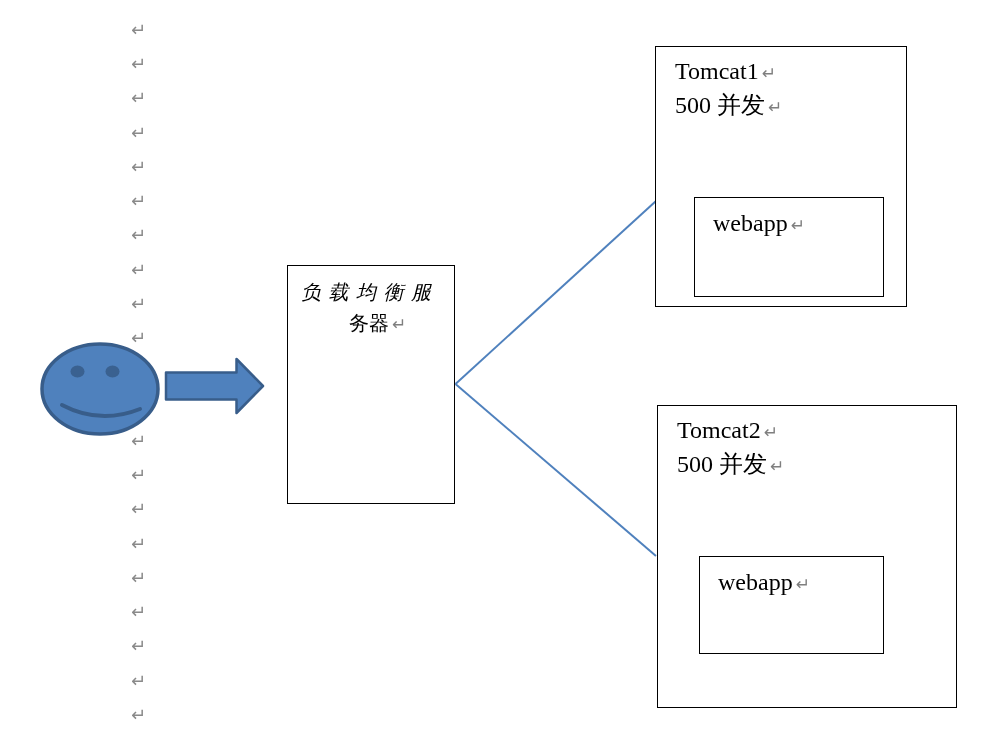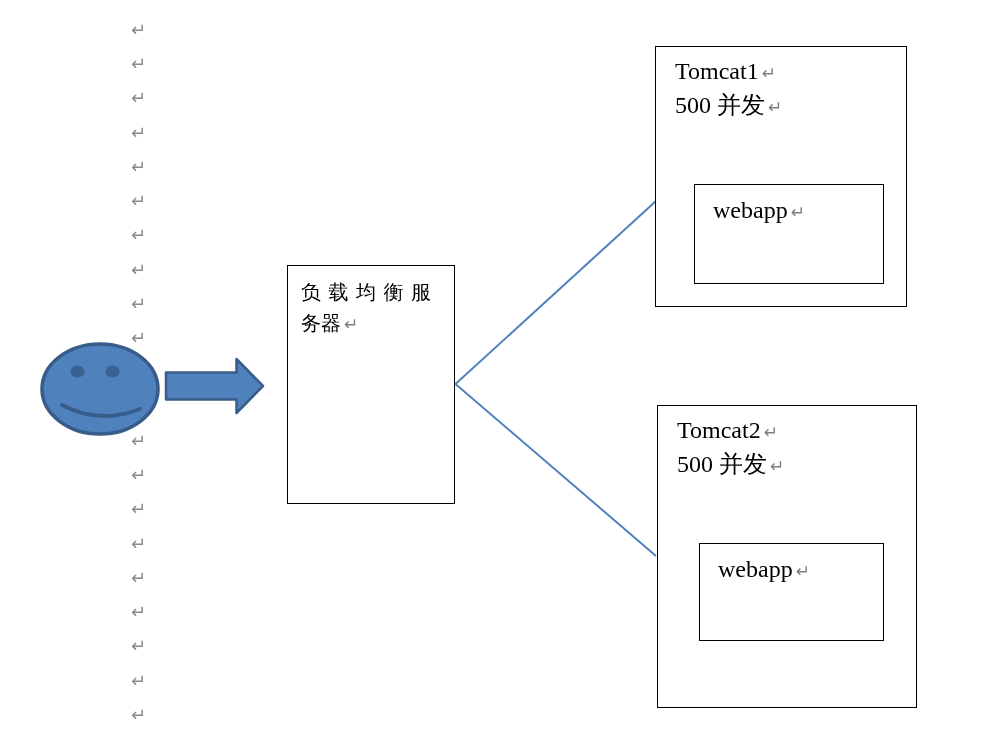--- a/index.html
+++ b/index.html
@@ -26,23 +26,23 @@
   .box{
     position:absolute;
     border:1.5px solid #000000;
     background:#ffffff;
     box-sizing:border-box;
     color:#000000;
   }
   .tbox{font-size:24px;line-height:32px;padding:8px 0 0 19px;}
   .tline{white-space:nowrap;}
   .lb{font-size:20px;line-height:31px;padding:11px 0 0 13px;}
-  .lb-line1{letter-spacing:7.5px;white-space:nowrap;}
-  .lb-line2{white-space:nowrap;}
-  .webapp{font-size:24px;line-height:32px;padding:9px 0 0 18px;}
+  .lb-line1{letter-spacing:7.5px;white-space:nowrap;font-style:italic;}
+  .lb-line2{white-space:nowrap;text-align:center;}
+  .webapp{font-size:24px;line-height:32px;padding:9px 0 0 18px;margin-top:13px;}
   
   .mark{
     font-family:"DejaVu Sans",sans-serif;
     font-size:17px;
     color:#7f7f7f;
     margin-left:3px;
   }
 </style>
 </head>
 <body>
@@ -100,21 +100,21 @@
     <div class="tline">
       <span>500 并发</span><span class="mark">↵</span>
     </div>
     <div class="box webapp" style="left:38px;top:137px;width:190px;height:100px;">
       <div class="tline">
         <span>webapp</span><span class="mark">↵</span>
       </div>
     </div>
   </div>
 
-  <div class="box tbox" style="left:657px;top:405px;width:260px;height:303px;">
+  <div class="box tbox" style="left:657px;top:405px;width:300px;height:303px;">
     <div class="tline">
       <span>Tomcat2</span><span class="mark">↵</span>
     </div>
     <div class="tline">
       <span>500 并发</span><span class="mark">↵</span>
     </div>
     <div class="box webapp" style="left:41px;top:137px;width:185px;height:98px;">
       <div class="tline">
         <span>webapp</span><span class="mark">↵</span>
       </div>

